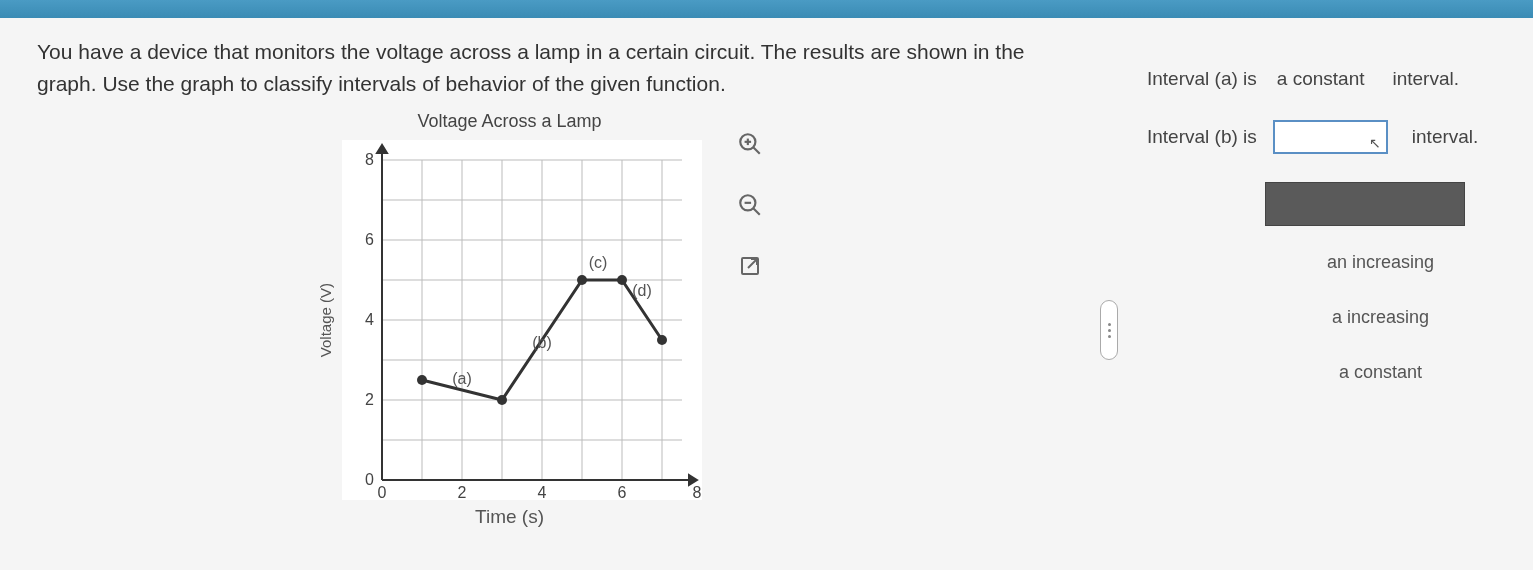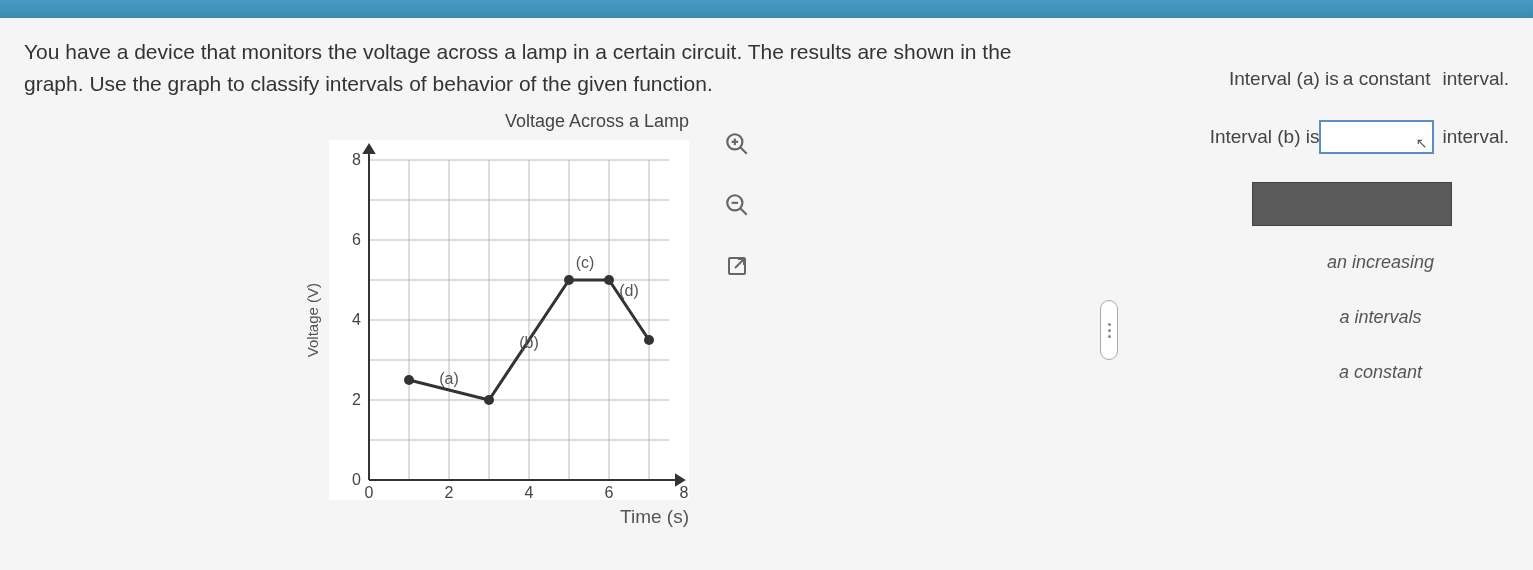--- a/index.html
+++ b/index.html
@@ -11,42 +11,42 @@
       overflow: hidden;
       position: relative;
     }
     .top-bar {
       height: 18px;
       background: linear-gradient(to bottom, #4a9bc4, #3a8bb4);
       width: 100%;
     }
     .main-content {
       display: flex;
-      padding: 18px 24px;
+      padding: 18px 37px;
       gap: 20px;
     }
     .left-panel {
       flex: 0 0 1050px;
     }
     .question-text {
       font-size: 21px;
       color: #333;
       line-height: 1.5;
       margin-bottom: 12px;
     }
     .chart-area {
       display: flex;
       align-items: flex-start;
       gap: 30px;
       margin-left: 280px;
     }
     .chart-container {
       display: flex;
       flex-direction: column;
-      align-items: flex-end;
+      align-items: center;
     }
     .chart-title {
       font-size: 18px;
       color: #444;
       margin-bottom: 8px;
     }
     .chart-wrapper {
       display: flex;
       align-items: center;
     }
@@ -106,25 +106,24 @@
       border-radius: 50%;
     }
     .right-panel {
       flex: 1;
       padding-top: 30px;
       padding-left: 40px;
     }
     .answer-row {
       display: flex;
       align-items: center;
-      gap: 0;
+      gap: 16px;
       margin-bottom: 28px;
       font-size: 19px;
       color: #444;
-      justify-content: flex-end;
     }
     .answer-label {
       white-space: nowrap;
     }
     .answer-value {
       padding: 2px 4px;
     }
     .answer-input {
       width: 115px;
       height: 34px;
@@ -143,21 +142,20 @@
     .suffix {
       white-space: nowrap;
       margin-left: 8px;
     }
     .options-box {
       display: flex;
       flex-direction: column;
       gap: 18px;
       margin-left: 118px;
       margin-top: 10px;
-      font-style: italic;
     }
     .option-dark {
       width: 200px;
       height: 44px;
       background: #5a5a5a;
       border: 1px solid #444;
     }
     .option {
       font-size: 18px;
       color: #555;
@@ -287,17 +285,17 @@
       <span class="answer-label">Interval (b) is</span>
       <div class="answer-input">
         <span class="cursor-icon">↖</span>
       </div>
       <span class="suffix">interval.</span>
     </div>
 
     <div class="options-box">
       <div class="option-dark"></div>
       <div class="option">an increasing</div>
-      <div class="option">a intervals</div>
+      <div class="option">a increasing</div>
       <div class="option">a constant</div>
     </div>
   </div>
 </div>
 
 </body></html>

